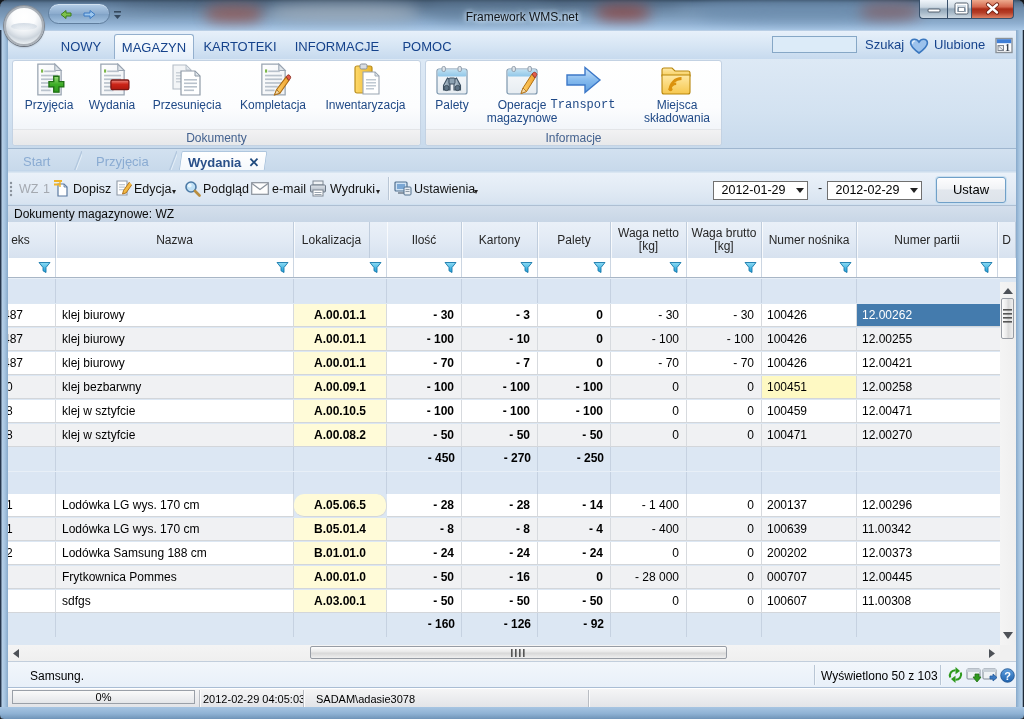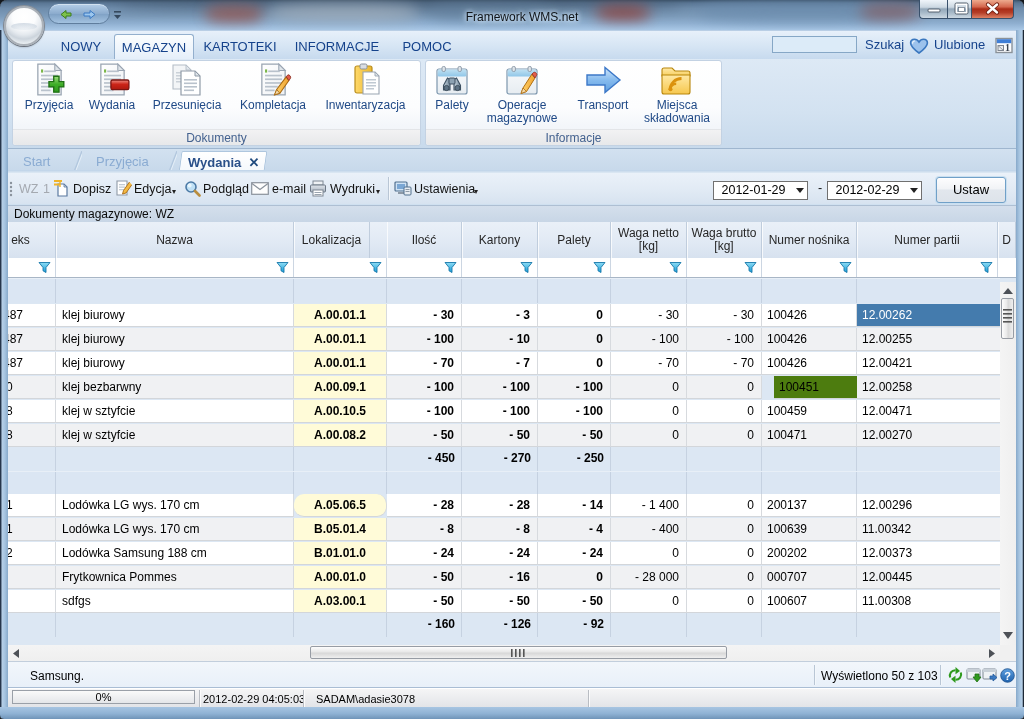--- a/index.html
+++ b/index.html
@@ -405,21 +405,21 @@
                   <linearGradient id="gp" x1="0" y1="0" x2="1" y2="0">
                     <stop offset="0" stop-color="#ffd46e"></stop>
                     <stop offset="1" stop-color="#f0a32f"></stop>
                   </linearGradient>
                 </defs>
               </g>
 </svg>
           </div>
           <div class="lb">Operacje<br>magazynowe</div>
         </div>
-  <div class="rbtn" style="left:132px;width:90px;">
+  <div class="rbtn" style="left:112px;width:90px;font-family:Liberation Mono, monospace;">
           <div class="ic">
             <svg width="40" height="32" viewBox="0 0 40 32">
  <path d="M4 11 L22 11 L22 3.5 L37 16 L22 28.5 L22 21 L4 21 Z" fill="url(#tra)" stroke="#3c78c8" stroke-width="1.4"></path>
  <defs>
                 <linearGradient id="tra" x1="0" y1="0" x2="0" y2="1">
                   <stop offset="0" stop-color="#cfe5fa"></stop>
                   <stop offset=".5" stop-color="#86bbee"></stop>
                   <stop offset="1" stop-color="#5f9fe0"></stop>
                 </linearGradient>
               </defs>
@@ -726,21 +726,21 @@
       </div>
       <div class="row" style="top:98px;">
         <div class="cell" style="left:0;width:48px;background:#f0f1f3;"><span style="margin-left:-2px">0</span></div>
         <div class="cell" style="left:48px;width:238px;background:#f0f1f3;padding-left:6px;">klej bezbarwny</div>
         <div class="cell lok" style="left:286px;width:93px;">A.00.09.1</div>
         <div class="cell num" style="left:379px;width:75px;background:#f0f1f3;">- 100</div>
         <div class="cell num" style="left:454px;width:76px;background:#f0f1f3;">- 100</div>
         <div class="cell num" style="left:530px;width:73px;background:#f0f1f3;">- 100</div>
         <div class="cell wnum" style="left:603px;width:76px;background:#f0f1f3;">0</div>
         <div class="cell wnum" style="left:679px;width:75px;background:#f0f1f3;">0</div>
-        <div class="cell" style="left:754px;width:95px;background:#4d7c0f;padding-left:5px;margin-left:12px;">100451</div>
+        <div class="cell" style="left:754px;width:95px;background:#fef9c3;padding-left:5px;">100451</div>
         <div class="cell" style="left:849px;width:143px;background:#f0f1f3;padding-left:5px;border-right:none;">12.00258</div>
       </div>
       <div class="row" style="top:122px;">
         <div class="cell" style="left:0;width:48px;background:#ffffff;"><span style="margin-left:-2px">8</span></div>
         <div class="cell" style="left:48px;width:238px;background:#ffffff;padding-left:6px;">klej w sztyfcie</div>
         <div class="cell lok" style="left:286px;width:93px;">A.00.10.5</div>
         <div class="cell num" style="left:379px;width:75px;background:#ffffff;">- 100</div>
         <div class="cell num" style="left:454px;width:76px;background:#ffffff;">- 100</div>
         <div class="cell num" style="left:530px;width:73px;background:#ffffff;">- 100</div>
         <div class="cell wnum" style="left:603px;width:76px;background:#ffffff;">0</div>

